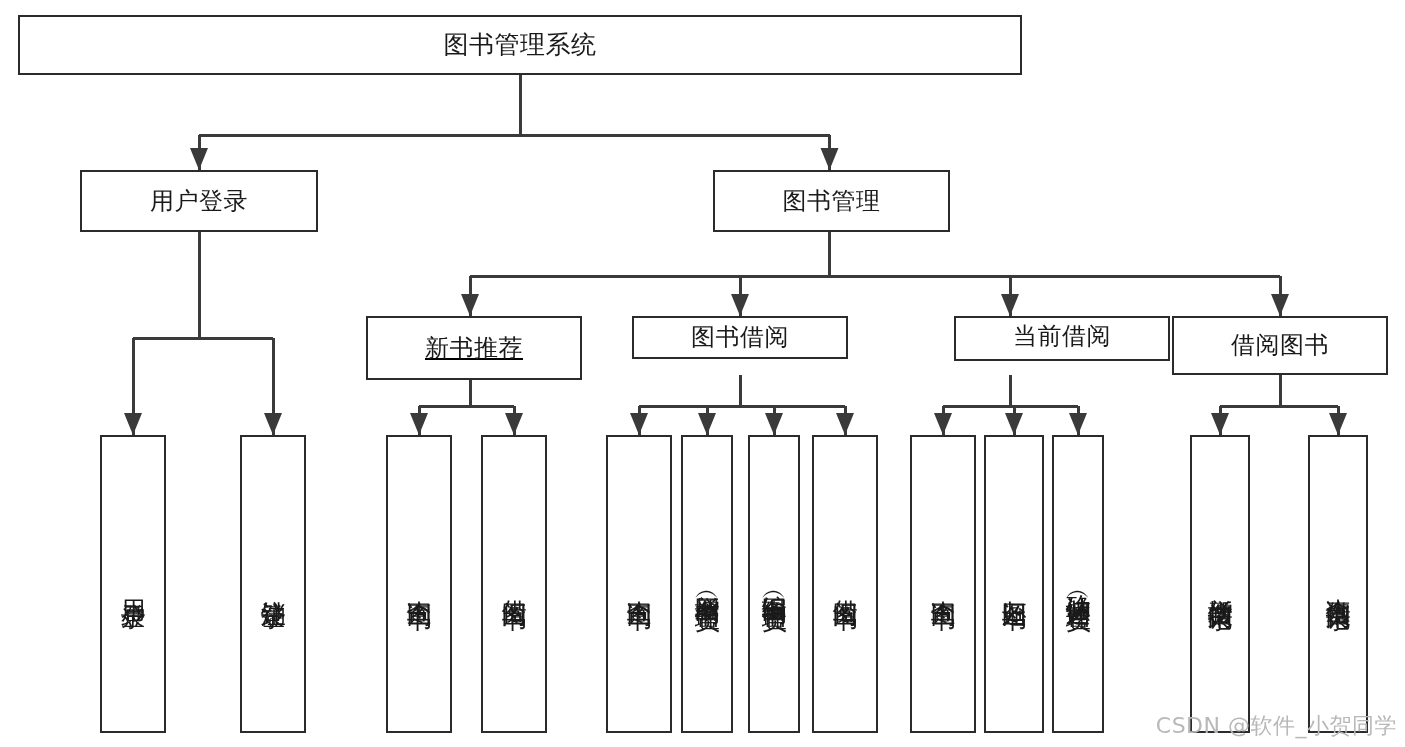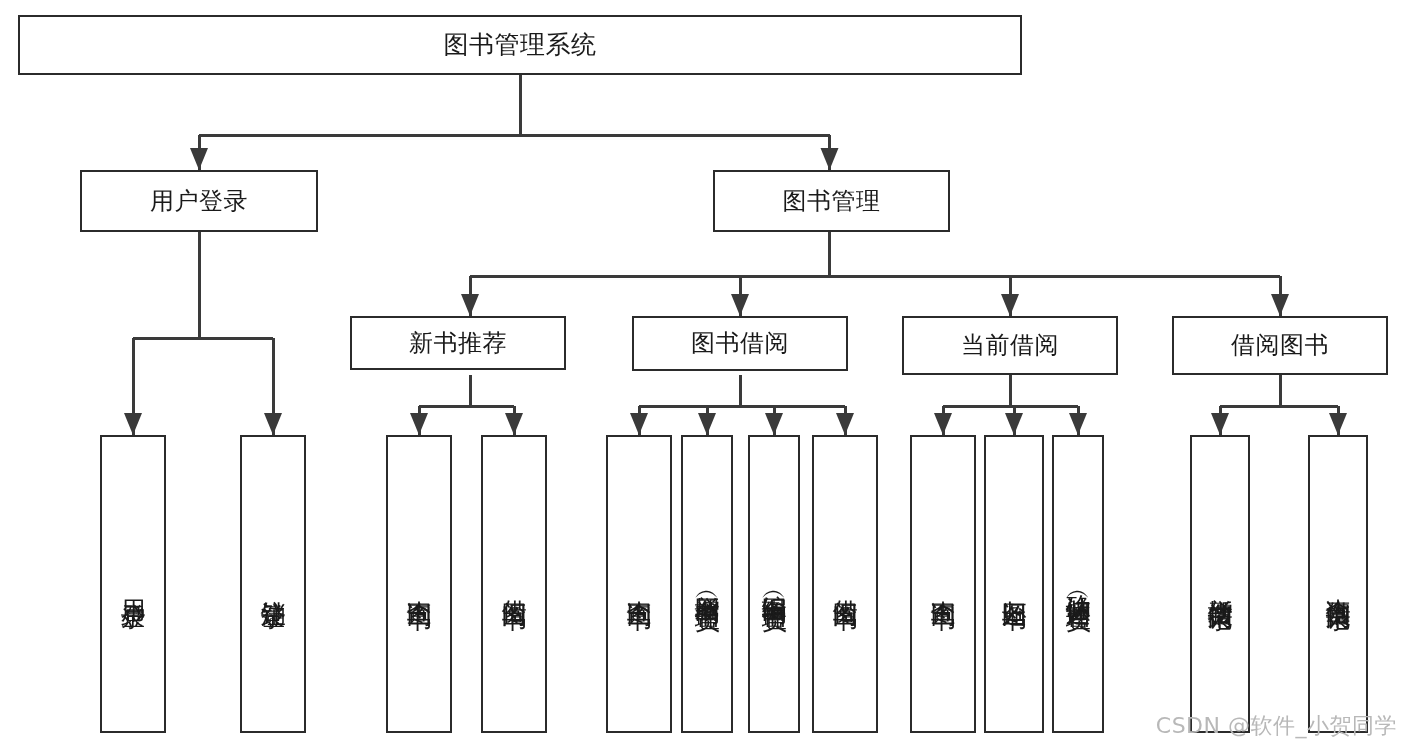--- a/index.html
+++ b/index.html
@@ -133,27 +133,27 @@
   <div id="nodes-layer">
       <div class="node horiz root" style="left: 18px; top: 15px; width: 1004px; height: 60px;">
         <span class="label">图书管理系统</span>
       </div>
       <div class="node horiz" style="left: 80px; top: 170px; width: 238px; height: 62px;">
         <span class="label">用户登录</span>
       </div>
       <div class="node horiz" style="left: 713px; top: 170px; width: 237px; height: 62px;">
         <span class="label">图书管理</span>
       </div>
-      <div class="node horiz" style="left: 350px; top: 316px; width: 216px; height: 54px;">
+      <div class="node horiz" style="left: 366px; top: 316px; width: 216px; height: 64px; text-decoration: underline;">
         <span class="label">新书推荐</span>
       </div>
-      <div class="node horiz" style="left: 632px; top: 316px; width: 216px; height: 55px;">
+      <div class="node horiz" style="left: 632px; top: 316px; width: 216px; height: 43px;">
         <span class="label">图书借阅</span>
       </div>
-      <div class="node horiz" style="left: 902px; top: 316px; width: 216px; height: 59px;">
+      <div class="node horiz" style="left: 954px; top: 316px; width: 216px; height: 45px; font-family: Liberation Mono, monospace;">
         <span class="label">当前借阅</span>
       </div>
       <div class="node horiz" style="left: 1172px; top: 316px; width: 216px; height: 59px;">
         <span class="label">借阅图书</span>
       </div>
       <div class="node vert" style="left: 100px; top: 435px; width: 66px; height: 298px;">
         <span class="label">用户登录</span>
       </div>
       <div class="node vert" style="left: 240px; top: 435px; width: 66px; height: 298px;">
         <span class="label">注销登录</span>

